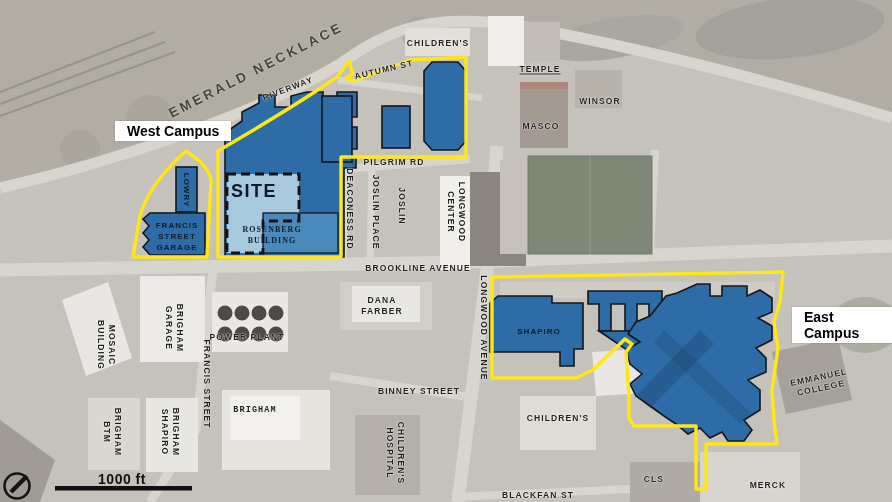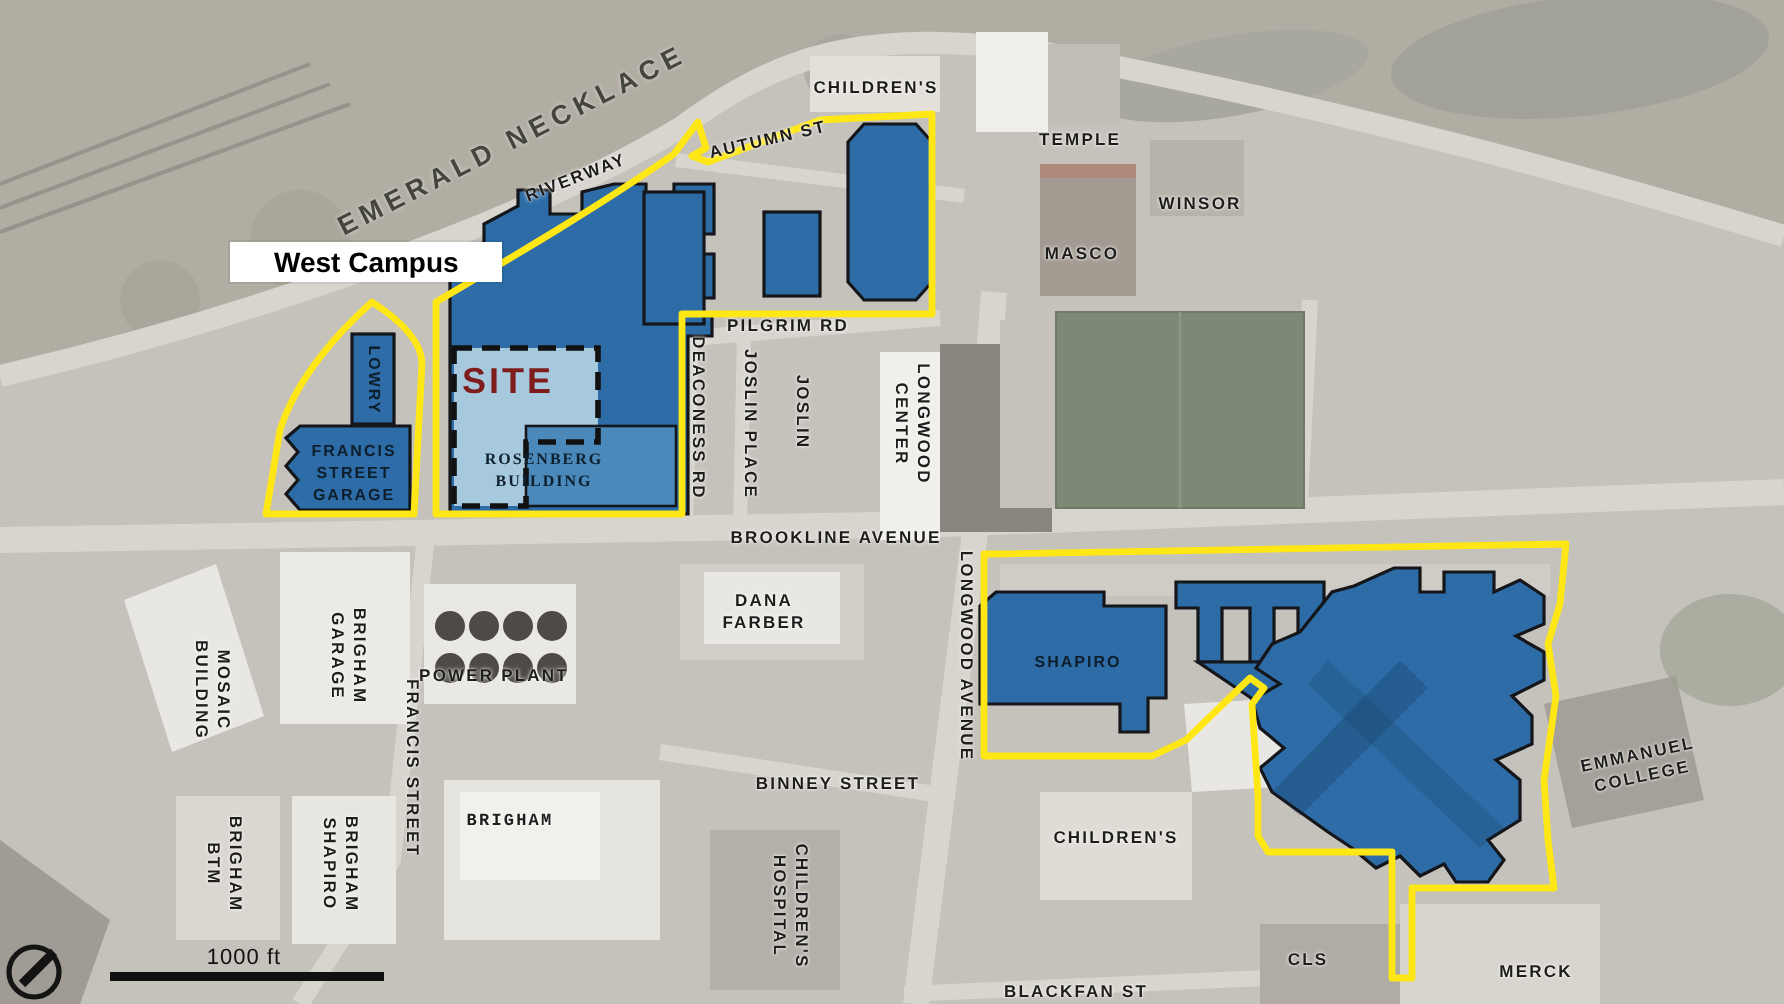--- a/index.html
+++ b/index.html
@@ -7,23 +7,23 @@
          background:#c5c1bb;font-family:"Liberation Sans",sans-serif;}
   #basemap{position:absolute;left:0;top:0;}
   #labels-overlay{position:absolute;left:0;top:0;width:892px;height:502px;pointer-events:none;}
   .map-label{position:absolute;--r:0deg;transform:translate(-50%,-50%) rotate(var(--r));
              white-space:pre;text-align:center;font-family:"Liberation Sans",sans-serif;}
   .street{font-size:8.5px;font-weight:bold;letter-spacing:1.1px;color:#1e1d1b;line-height:1.3;
           text-shadow:0 0 2px rgba(255,255,255,.85),0 0 1px rgba(255,255,255,.85);}
   .park{font-size:13.5px;font-weight:bold;letter-spacing:3px;color:#45453f;
         text-shadow:0 0 2px rgba(255,255,255,.55);}
   .onblue{font-size:8px;font-weight:bold;letter-spacing:1px;color:#0d1e2c;line-height:1.35;}
-  .site{font-size:18px;font-weight:800;letter-spacing:1.5px;color:#7f1d1d;}
-  .scale{font-size:11px;font-weight:normal;color:#111;letter-spacing:.5px;}
-  .campus-box{position:absolute;background:#ffffff;padding:2px 22px;
+  .site{font-size:18px;font-weight:800;letter-spacing:1.5px;color:#0f172a;}
+  .scale{font-size:14px;font-weight:bold;color:#111;letter-spacing:.5px;}
+  .campus-box{position:absolute;background:#ffffff;padding:2px 12px;
               font:bold 14px "Liberation Sans",sans-serif;color:#000;
               box-shadow:0 0 0 1px rgba(0,0,0,.06);} 
 </style>
 </head>
 <body>
 
 <div id="stage">
 
 <svg id="basemap" width="892" height="502" viewBox="0 0 892 502">
 
@@ -123,21 +123,21 @@
     <line x1="11" y1="492" x2="27" y2="476" stroke="#141414" stroke-width="4.5"></line>
     <rect x="55" y="486" width="137" height="4.5" fill="#101010"></rect>
   </g>
 </svg>
 
 <div id="labels-overlay">
       <div class="map-label park" style="left: 256px; top: 70px; --r: -27deg;">EMERALD NECKLACE</div>
       <div class="map-label street" style="left: 288px; top: 89px; --r: -21deg;">RIVERWAY</div>
       <div class="map-label street" style="left: 384px; top: 70px; --r: -13deg;">AUTUMN ST</div>
       <div class="map-label street" style="left: 438px; top: 44px; --r: 0deg;">CHILDREN'S</div>
-      <div class="map-label street" style="left: 540px; top: 70px; --r: 0deg;">TEMPLE</div>
+      <div class="map-label street" style="left: 540px; top: 70px; text-decoration: underline; --r: 0deg;">TEMPLE</div>
       <div class="map-label street" style="left: 600px; top: 102px; --r: 0deg;">WINSOR</div>
       <div class="map-label street" style="left: 541px; top: 127px; --r: 0deg;">MASCO</div>
       <div class="map-label street" style="left: 394px; top: 163px; --r: 0deg;">PILGRIM RD</div>
       <div class="map-label street" style="left: 349px; top: 209px; --r: 90deg;">DEACONESS RD</div>
       <div class="map-label street" style="left: 375px; top: 212px; --r: 90deg;">JOSLIN PLACE</div>
       <div class="map-label street" style="left: 401px; top: 206px; --r: 90deg;">JOSLIN</div>
       <div class="map-label street" style="left: 456px; top: 212px; --r: 90deg;">LONGWOOD
 CENTER</div>
       <div class="map-label street" style="left: 418px; top: 269px; --r: 0deg;">BROOKLINE AVENUE</div>
       <div class="map-label street" style="left: 483px; top: 328px; --r: 90deg;">LONGWOOD AVENUE</div>
@@ -168,14 +168,15 @@
 BUILDING</div>
       <div class="map-label onblue" style="left: 186px; top: 190px; --r: 90deg;">LOWRY</div>
       <div class="map-label onblue" style="left: 177px; top: 237px; --r: 0deg;">FRANCIS
 STREET
 GARAGE</div>
       <div class="map-label site" style="left: 254px; top: 191px; --r: 0deg;">SITE</div>
       <div class="map-label scale" style="left: 122px; top: 479px; --r: 0deg;">1000 ft</div>
     </div>
 
 <div class="campus-box" style="left:115px;top:121px">West Campus</div>
+<div class="campus-box" style="left:792px;top:307px">East Campus</div>
 
 </div>
 
 </body></html>

